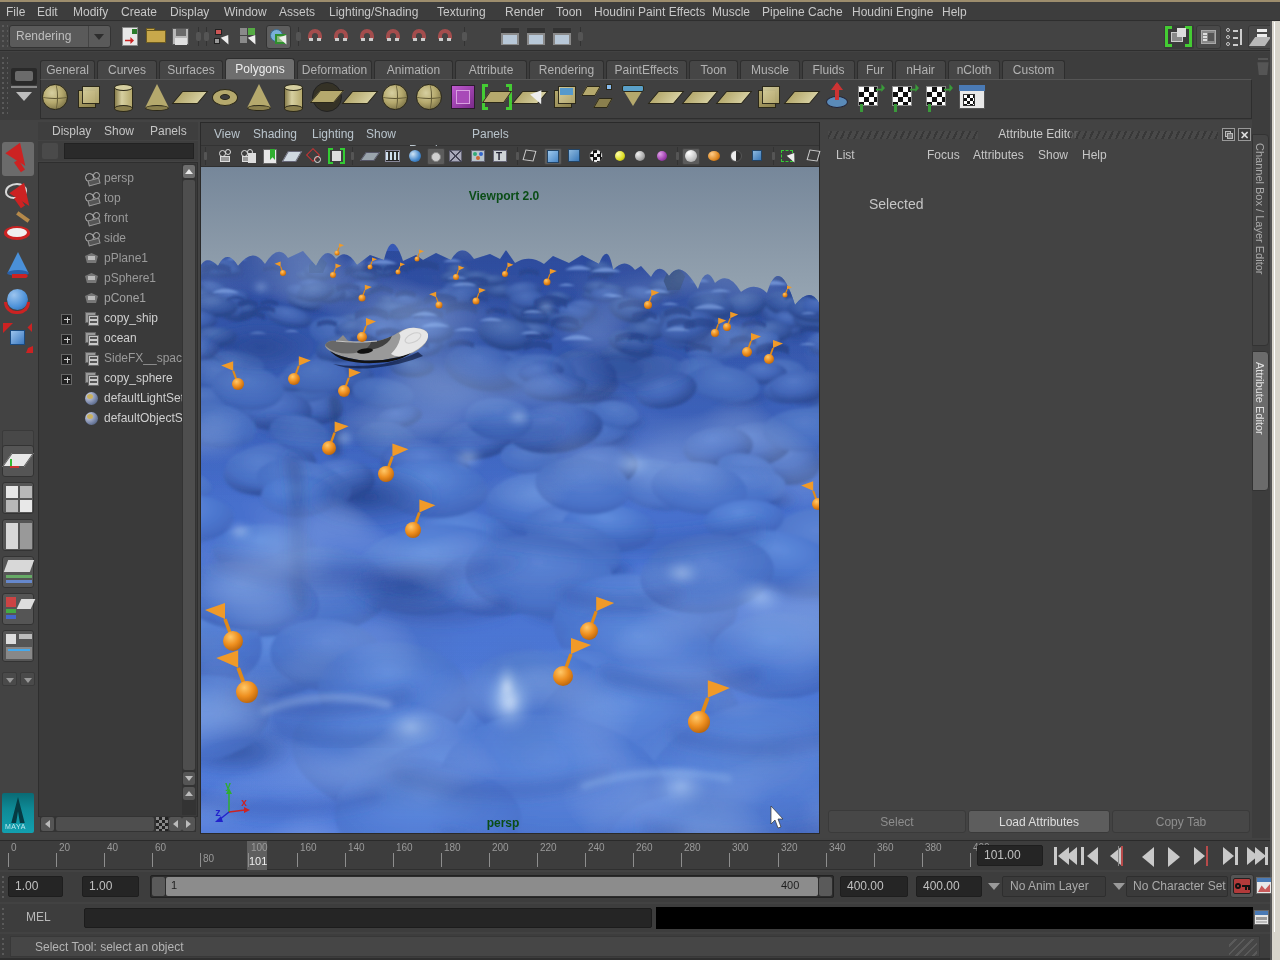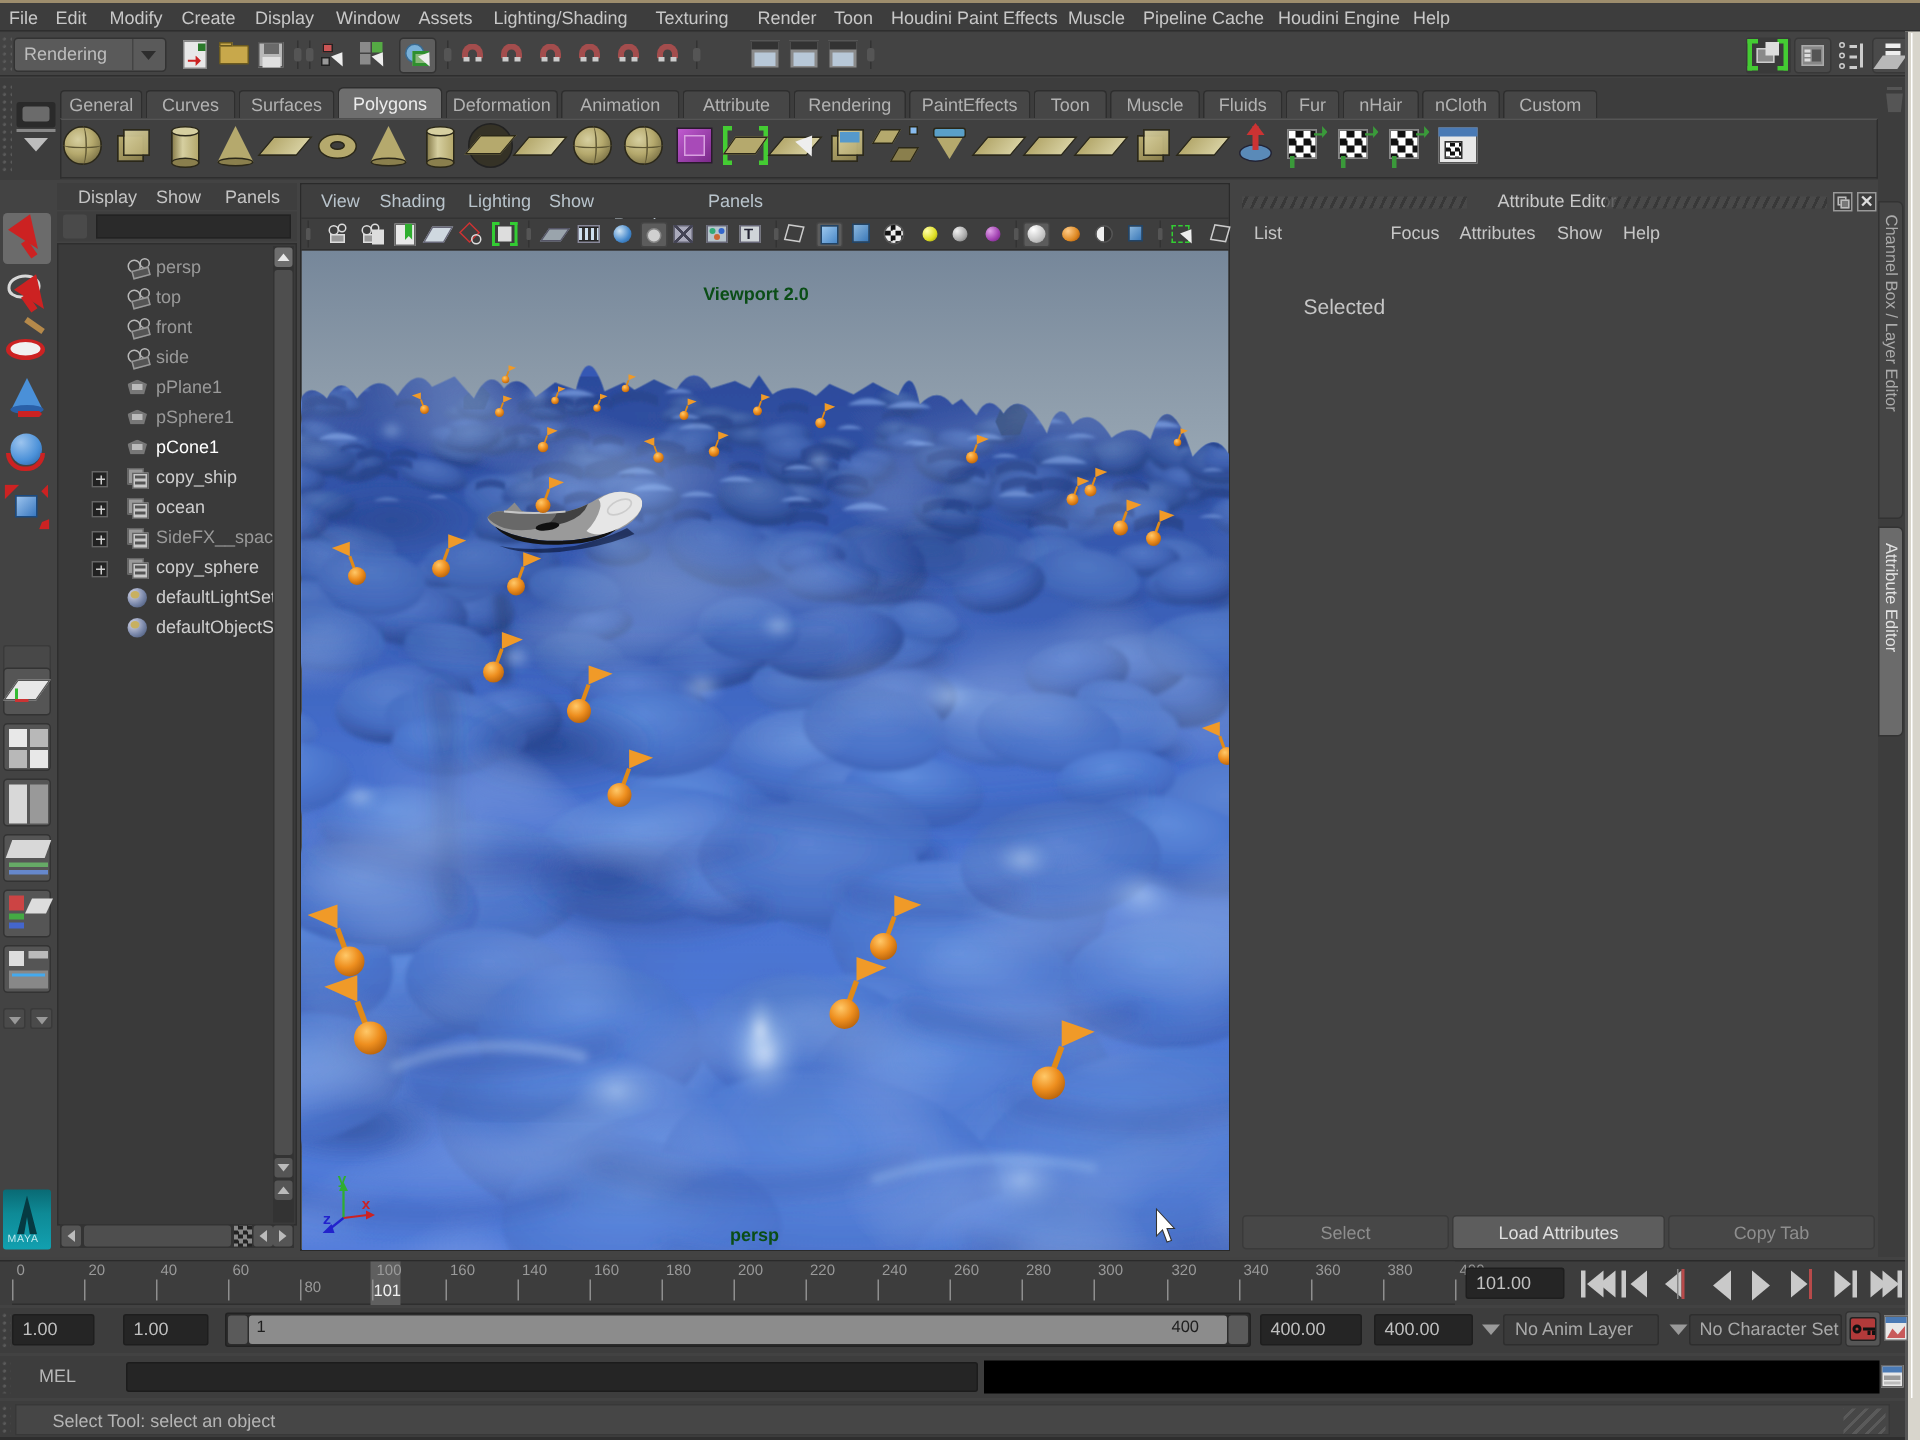--- a/index.html
+++ b/index.html
@@ -398,21 +398,21 @@
         <div class="abs" style="left:50px;top:117px;width:12px;height:6px;background:#555;border:1px solid #999;transform:rotate(-15deg);"></div>
         <div class="abs" style="left:66px;top:109px;color:#9a9a9a;font-size:12px;">side</div>
 <div class="abs" style="left:47px;top:131px;width:13px;height:10px;background:#777;clip-path:polygon(50% 0,100% 30%,85% 100%,15% 100%,0 30%);"></div>
         <div class="abs" style="left:50px;top:134px;width:7px;height:4px;background:#bbb;"></div>
         <div class="abs" style="left:66px;top:129px;color:#9a9a9a;font-size:12px;">pPlane1</div>
 <div class="abs" style="left:47px;top:151px;width:13px;height:10px;background:#777;clip-path:polygon(50% 0,100% 30%,85% 100%,15% 100%,0 30%);"></div>
         <div class="abs" style="left:50px;top:154px;width:7px;height:4px;background:#bbb;"></div>
         <div class="abs" style="left:66px;top:149px;color:#9a9a9a;font-size:12px;">pSphere1</div>
 <div class="abs" style="left:47px;top:171px;width:13px;height:10px;background:#777;clip-path:polygon(50% 0,100% 30%,85% 100%,15% 100%,0 30%);"></div>
         <div class="abs" style="left:50px;top:174px;width:7px;height:4px;background:#bbb;"></div>
-        <div class="abs" style="left:66px;top:169px;color:#ffffff;font-size:12px;text-align:center;">pCone1</div>
+        <div class="abs" style="left:66px;top:169px;color:#a3a3a3;font-size:12px;text-align:center;">pCone1</div>
 <div class="abs" style="left:23px;top:192px;width:11px;height:11px;background:#222;border:1px solid #666;">
           <div class="abs" style="left:2px;top:4px;width:6px;height:1px;background:#ccc;"></div>
           <div class="abs" style="left:4.5px;top:1.5px;width:1px;height:6px;background:#ccc;"></div>
         </div>
         <div class="abs" style="left:47px;top:190px;width:11px;height:11px;background:#9a9a9a;border:1px solid #666;"></div>
         <div class="abs" style="left:50px;top:193px;width:11px;height:11px;background:#c8c8c8;border:1px solid #666;"></div>
         <div class="abs" style="left:52px;top:195px;width:7px;height:2px;background:#555;"></div>
         <div class="abs" style="left:52px;top:199px;width:7px;height:2px;background:#555;"></div>
         <div class="abs" style="left:66px;top:189px;color:#cfcfcf;font-size:12px;">copy_ship</div>
 <div class="abs" style="left:23px;top:212px;width:11px;height:11px;background:#222;border:1px solid #666;">

